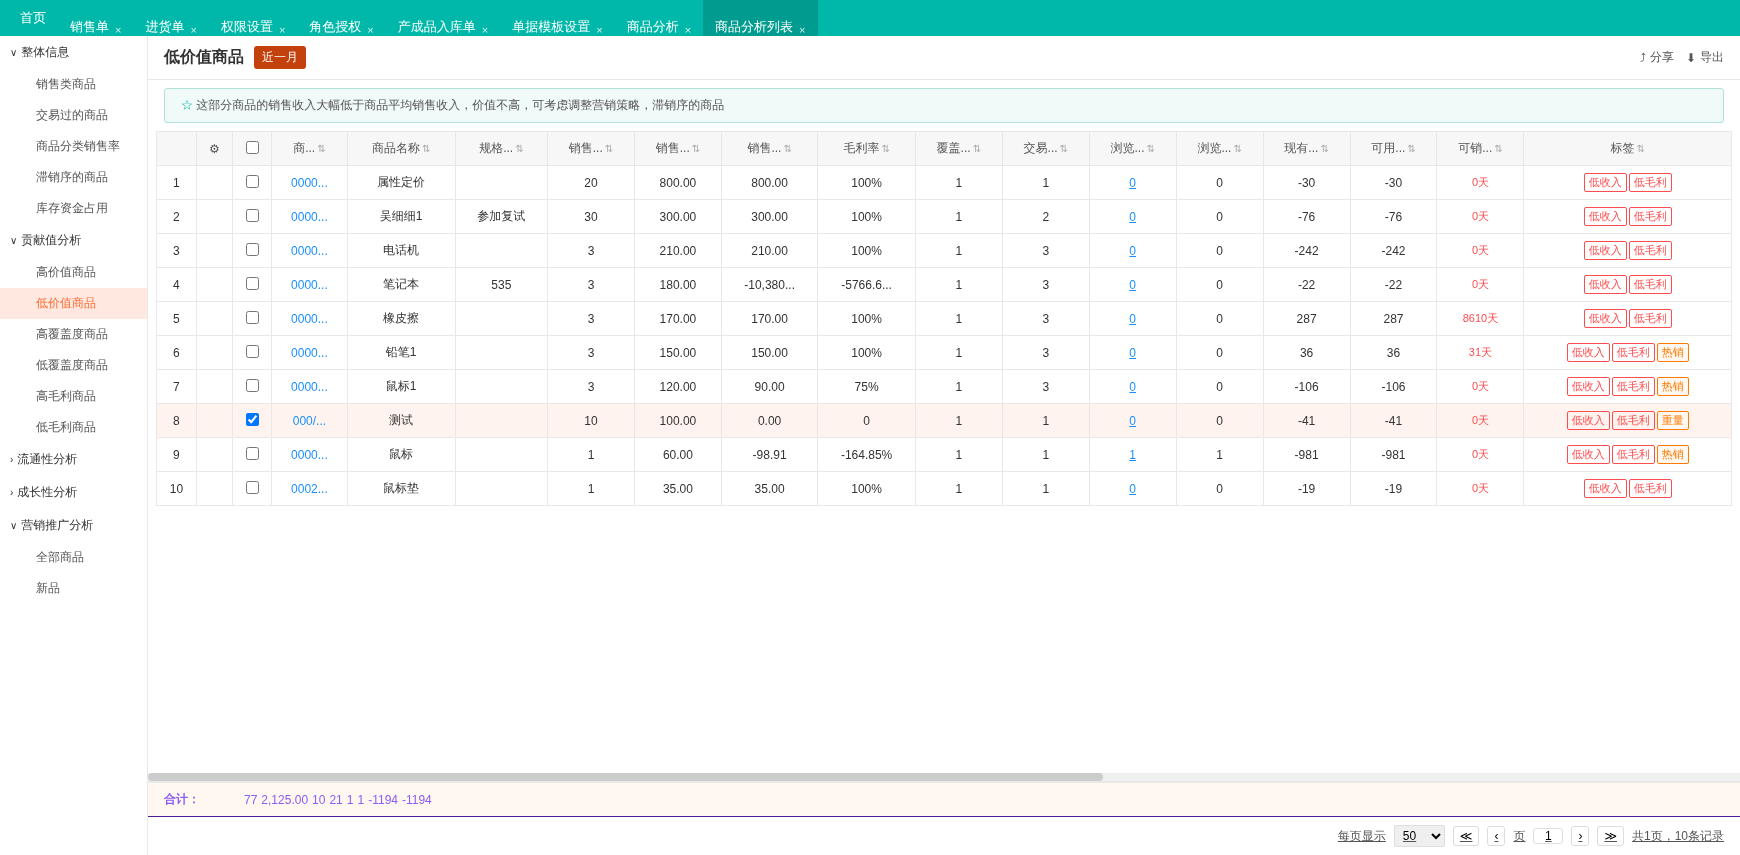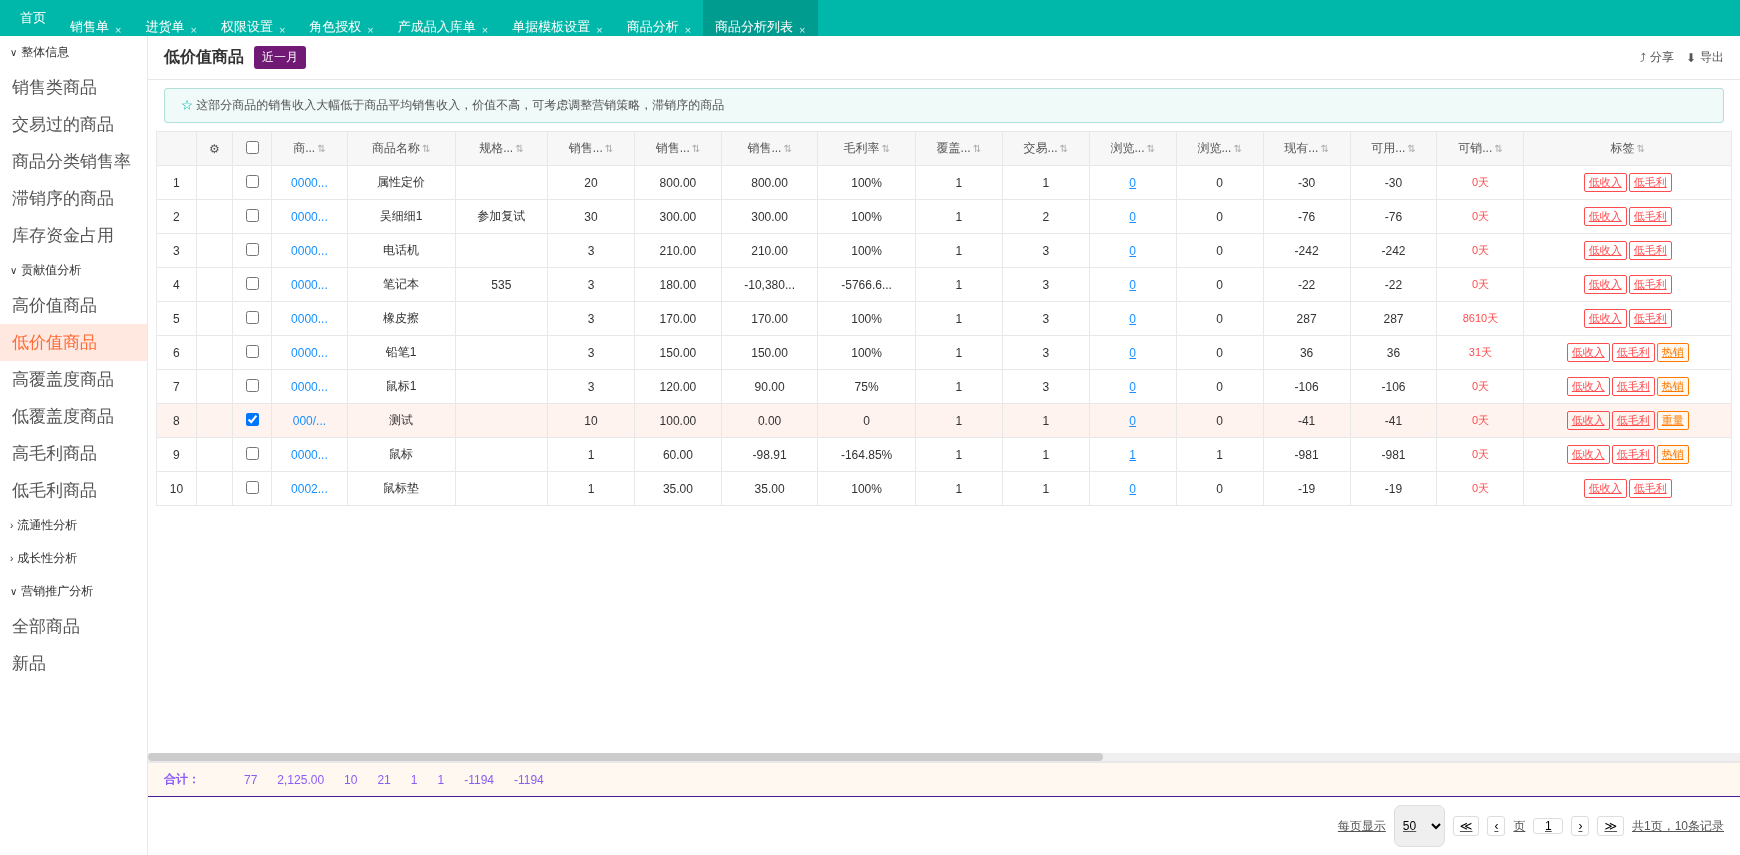--- a/index.html
+++ b/index.html
@@ -47,22 +47,22 @@
     .sidebar-section-header {
       padding: 8px 10px;
       font-size: 12px;
       color: #333;
       display: flex;
       align-items: center;
       cursor: pointer;
     }
     .sidebar-section-header .arrow { margin-right: 4px; font-size: 10px; }
     .sidebar-item {
-      padding: 7px 10px 7px 12px;
-      font-size: 17px;
+      padding: 7px 10px 7px 36px;
+      font-size: 12px;
       color: #555;
       cursor: pointer;
     }
     .sidebar-item.active { background: #ffe8e0; color: #ff6b35; }
     
     
     .content-area {
       flex: 1;
       display: flex;
       flex-direction: column;
@@ -79,21 +79,21 @@
       background: white;
       flex-shrink: 0;
     }
     .page-title {
       font-size: 16px;
       font-weight: bold;
       color: #333;
       margin-right: 10px;
     }
     .time-filter-btn {
-      background: #701a75;
+      background: #c2410c;
       color: white;
       border: none;
       padding: 3px 8px;
       border-radius: 3px;
       font-size: 12px;
       cursor: pointer;
       margin-right: 10px;
     }
     .search-box {
       display: flex;
@@ -173,21 +173,20 @@
       white-space: nowrap;
     }
     tbody tr.highlighted { background: #fff3ef; }
     
     .tag {
       display: inline-block;
       padding: 1px 4px;
       border-radius: 2px;
       font-size: 11px;
       margin: 0 1px;
-      text-decoration: underline;
     }
     .tag-red { color: #ff4d4f; border: 1px solid #ff4d4f; }
     .tag-orange { color: #ff7a00; border: 1px solid #ff7a00; background: #fff8f0; }
     .tag-days { color: #ff4d4f; font-size: 11px; }
     
     .link-style { color: #1890ff; text-decoration: underline; cursor: pointer; }
     
     
     .table-footer {
       background: #fff8f0;
@@ -199,41 +198,41 @@
       font-size: 12px;
       color: #8b5cf6;
     }
     .footer-label {
       font-weight: bold;
       margin-right: 20px;
       min-width: 60px;
     }
     .footer-values {
       display: flex;
-      gap: 20px;
+      gap: 4px;
     }
     
     
     .pagination-bar {
       display: flex;
       align-items: center;
       justify-content: flex-end;
       padding: 8px 16px;
       border-top: 1px solid #4c1d95;
       background: white;
       flex-shrink: 0;
       gap: 8px;
       font-size: 12px;
       color: #555;
       text-decoration: underline;
     }
     .page-size-select {
       border: 1px solid #ddd;
-      border-radius: 7px;
-      padding: 12px 4px;
+      border-radius: 2px;
+      padding: 2px 4px;
       font-size: 12px;
     }
     .pagination-btn {
       background: none;
       border: 1px solid #ddd;
       border-radius: 3px;
       padding: 2px 6px;
       cursor: pointer;
       font-size: 12px;
     }

